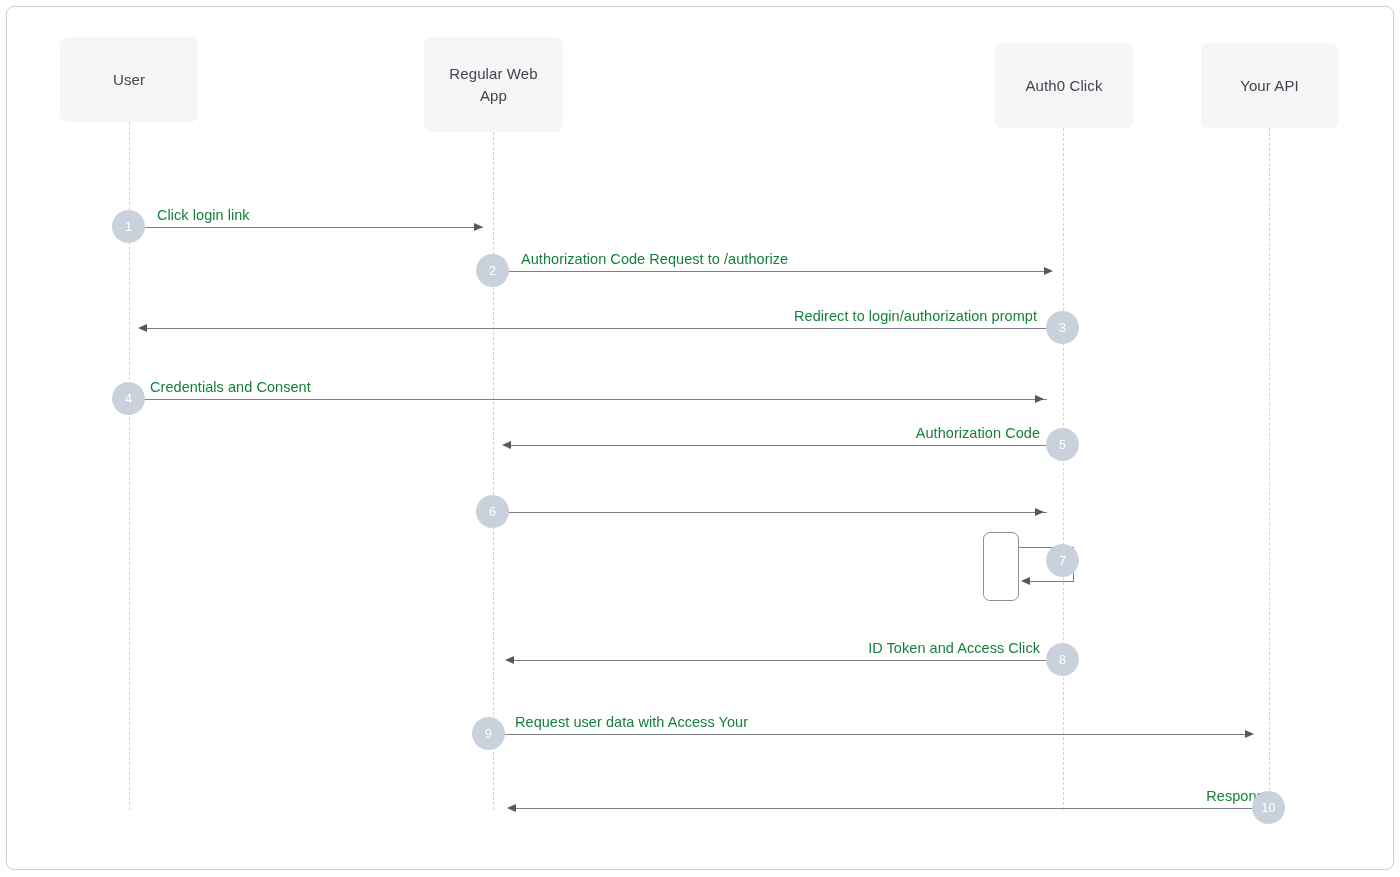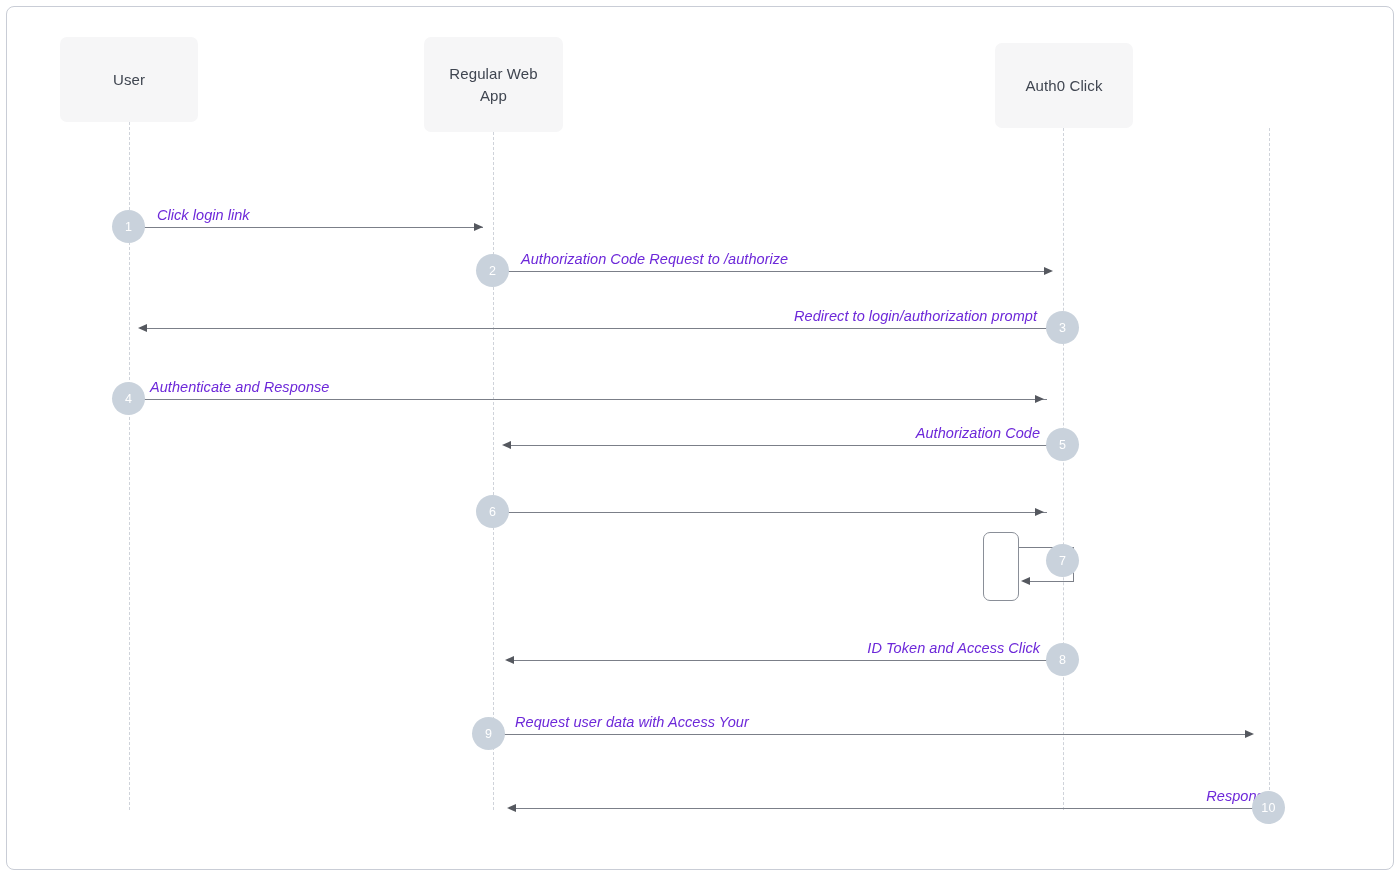--- a/index.html
+++ b/index.html
@@ -52,26 +52,25 @@
   .arrow-head {
     position: absolute;
     width: 0; height: 0;
     border-top: 4.5px solid transparent;
     border-bottom: 4.5px solid transparent;
   }
   .arrow-head.right { border-left: 9px solid #55585f; }
   .arrow-head.left  { border-right: 9px solid #55585f; }
   .msg-label {
     position: absolute;
-    color: #6d28d9;
+    color: #15803d;
     font-size: 14.5px;
     line-height: 18px;
     white-space: nowrap;
     letter-spacing: .05px;
-    font-style: italic;
   }
   .msg-label.align-left  { text-align: left; }
   .msg-label.align-right { text-align: right; }
   .step-circle {
     position: absolute;
     width: 33px; height: 33px;
     border-radius: 50%;
     background: #c9d2dc;
     color: #ffffff;
     font-size: 12.5px;
@@ -115,39 +114,42 @@
   </div>
 
   <div class="participant" style="left:60px; top:37px; width:138px; height:85px;">
     <span>User</span>
   </div>
 
   <div class="participant" style="left:995px; top:43px; width:138px; height:85px;">
     <span>Auth0 Click</span>
   </div>
 
+  <div class="participant" style="left:1201px; top:43px; width:137px; height:85px;">
+    <span>Your API</span>
+  </div>
 
   <div class="msg-line" style="left:129px; top:227px; width:354px;"></div>
   <div class="arrow-head right" style="left:474px; top:222.5px;"></div>
   <div class="msg-label align-left" style="left:157px; top:206px;">Click login link</div>
   <div class="step-circle" style="left:112px; top:210px;">1</div>
 
   <div class="msg-line" style="left:493px; top:271px; width:554px;"></div>
   <div class="arrow-head right" style="left:1044px; top:266.5px;"></div>
   <div class="msg-label align-left" style="left:521px; top:250px;">Authorization Code Request to /authorize</div>
   <div class="step-circle" style="left:476px; top:254px;">2</div>
 
   <div class="msg-line" style="left:140px; top:328px; width:923px;"></div>
   <div class="arrow-head left" style="left:138px; top:323.5px;"></div>
   <div class="msg-label align-right" style="right:363px; top:307px;">Redirect to login/authorization prompt</div>
   <div class="step-circle" style="left:1046px; top:311px;">3</div>
 
   <div class="msg-line" style="left:129px; top:399px; width:918px;"></div>
   <div class="arrow-head right" style="left:1035px; top:394.5px;"></div>
-  <div class="msg-label align-left" style="left:150px; top:378px;">Authenticate and Response</div>
+  <div class="msg-label align-left" style="left:150px; top:378px;">Credentials and Consent</div>
   <div class="step-circle" style="left:112px; top:382px;">4</div>
 
   <div class="msg-line" style="left:504px; top:445px; width:559px;"></div>
   <div class="arrow-head left" style="left:502px; top:440.5px;"></div>
   <div class="msg-label align-right" style="right:360px; top:424px;">Authorization Code</div>
   <div class="step-circle" style="left:1046px; top:428px;">5</div>
 
   <div class="msg-line" style="left:493px; top:512px; width:554px;"></div>
   <div class="arrow-head right" style="left:1035px; top:507.5px;"></div>
   <div class="step-circle" style="left:476px; top:495px;">6</div>

